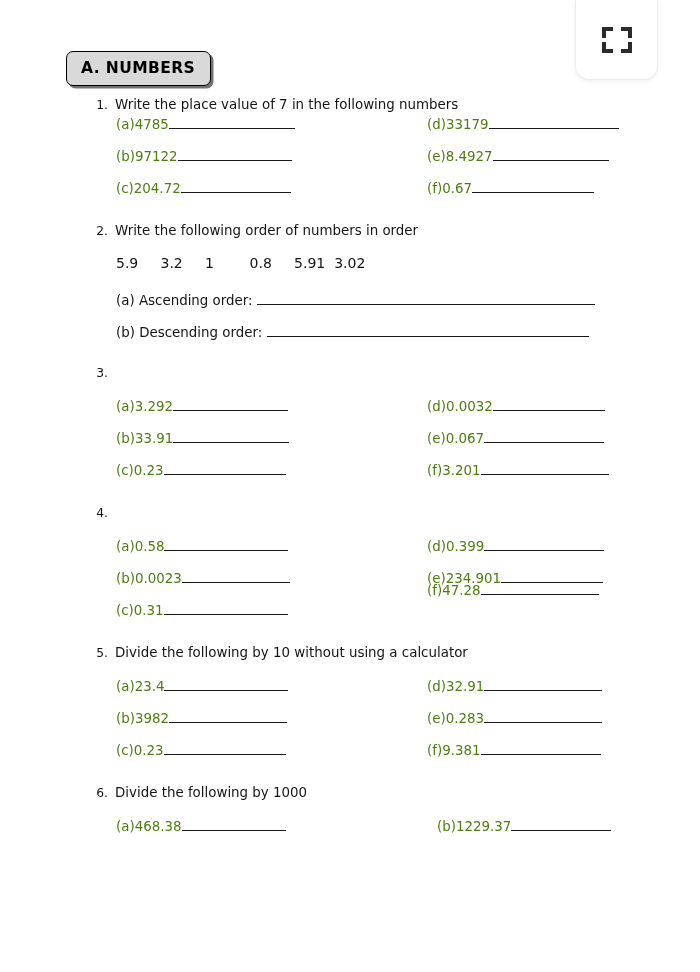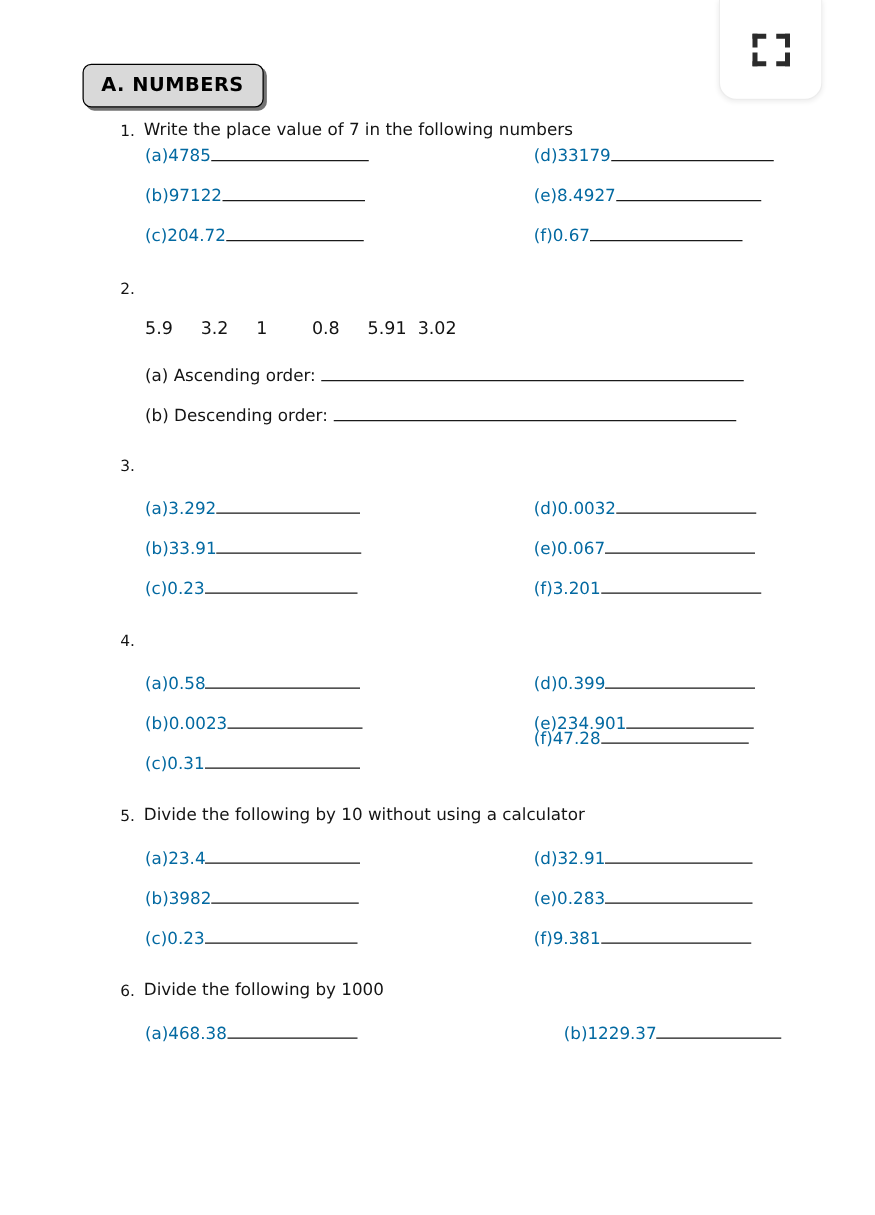--- a/index.html
+++ b/index.html
@@ -125,21 +125,21 @@
   }
 
   
   .items {
     position: relative;
     margin-top: 0;
   }
   .item {
     position: absolute;
     font-size: 13.4px;
-    color: #0369a1;
+    color: #4d7c0f;
     white-space: nowrap;
   }
   .item .lbl {
     display: inline-block;
   }
   .item .val {
     display: inline-block;
   }
   .blank {
     display: inline-block;
@@ -201,20 +201,21 @@
           <div class="item" style="left: 116px; top: 50px;"><span class="lbl">(b)</span><span class="val">97122</span><span class="blank" style="width: 114px;"></span></div>
           <div class="item" style="left: 116px; top: 82px;"><span class="lbl">(c)</span><span class="val">204.72</span><span class="blank" style="width: 110px;"></span></div>
           <div class="item" style="left: 427px; top: 18px;"><span class="lbl">(d)</span><span class="val">33179</span><span class="blank" style="width: 130px;"></span></div>
           <div class="item" style="left: 427px; top: 50px; text-align: center;"><span class="lbl">(e)</span><span class="val">8.4927</span><span class="blank" style="width: 116px;"></span></div>
           <div class="item" style="left: 427px; top: 82px;"><span class="lbl">(f)</span><span class="val"> 0.67</span><span class="blank" style="width: 122px;"></span></div>
         </div>
       </div>
       <div class="q" style="position: absolute; left: 0px; top: 0px; width: 700px;">
         <div class="q-head" style="position: absolute; top: 126px;">
           <span class="q-num">2.</span>
+          <span class="q-stem">Write the following order of numbers in order</span>
         </div>
         <div class="q-freeline" style="position: absolute; top: 158px; margin-top: 0px;">5.9     3.2     1        0.8     5.91  3.02</div>
         <div class="wide-item" style="left: 116px; top: 194px;"><span class="lbl">(a) </span><span class="val">Ascending order: </span><span class="blank" style="width: 338px;"></span></div>
         <div class="wide-item" style="left: 116px; top: 226px;"><span class="lbl">(b) </span><span class="val">Descending order: </span><span class="blank" style="width: 322px;"></span></div>
       </div>
       <div class="q" style="position: absolute; left: 0px; top: 0px; width: 700px;">
         <div class="q-head" style="position: absolute; top: 268px;">
           <span class="q-num">3.</span>
         </div>
         <div class="items">
@@ -253,21 +254,21 @@
           <div class="item" style="left: 427px; top: 644px;"><span class="lbl">(f)</span><span class="val"> 9.381</span><span class="blank" style="width: 120px;"></span></div>
         </div>
       </div>
       <div class="q" style="position: absolute; left: 0px; top: 0px; width: 700px;">
         <div class="q-head" style="position: absolute; top: 688px;">
           <span class="q-num">6.</span>
           <span class="q-stem">Divide the following by 1000</span>
         </div>
         <div class="items">
           <div class="item" style="left: 116px; top: 720px;"><span class="lbl">(a)</span><span class="val">468.38</span><span class="blank" style="width: 104px;"></span></div>
-          <div class="item" style="left: 451px; top: 720px;"><span class="lbl">(b)</span><span class="val">1229.37</span><span class="blank" style="width: 100px;"></span></div>
+          <div class="item" style="left: 437px; top: 720px;"><span class="lbl">(b)</span><span class="val">1229.37</span><span class="blank" style="width: 100px;"></span></div>
         </div>
       </div>
     </div>
 
 
 </div>
 
 <div class="fs-card">
   <span class="fs-icon">
     <i class="tl"></i>

